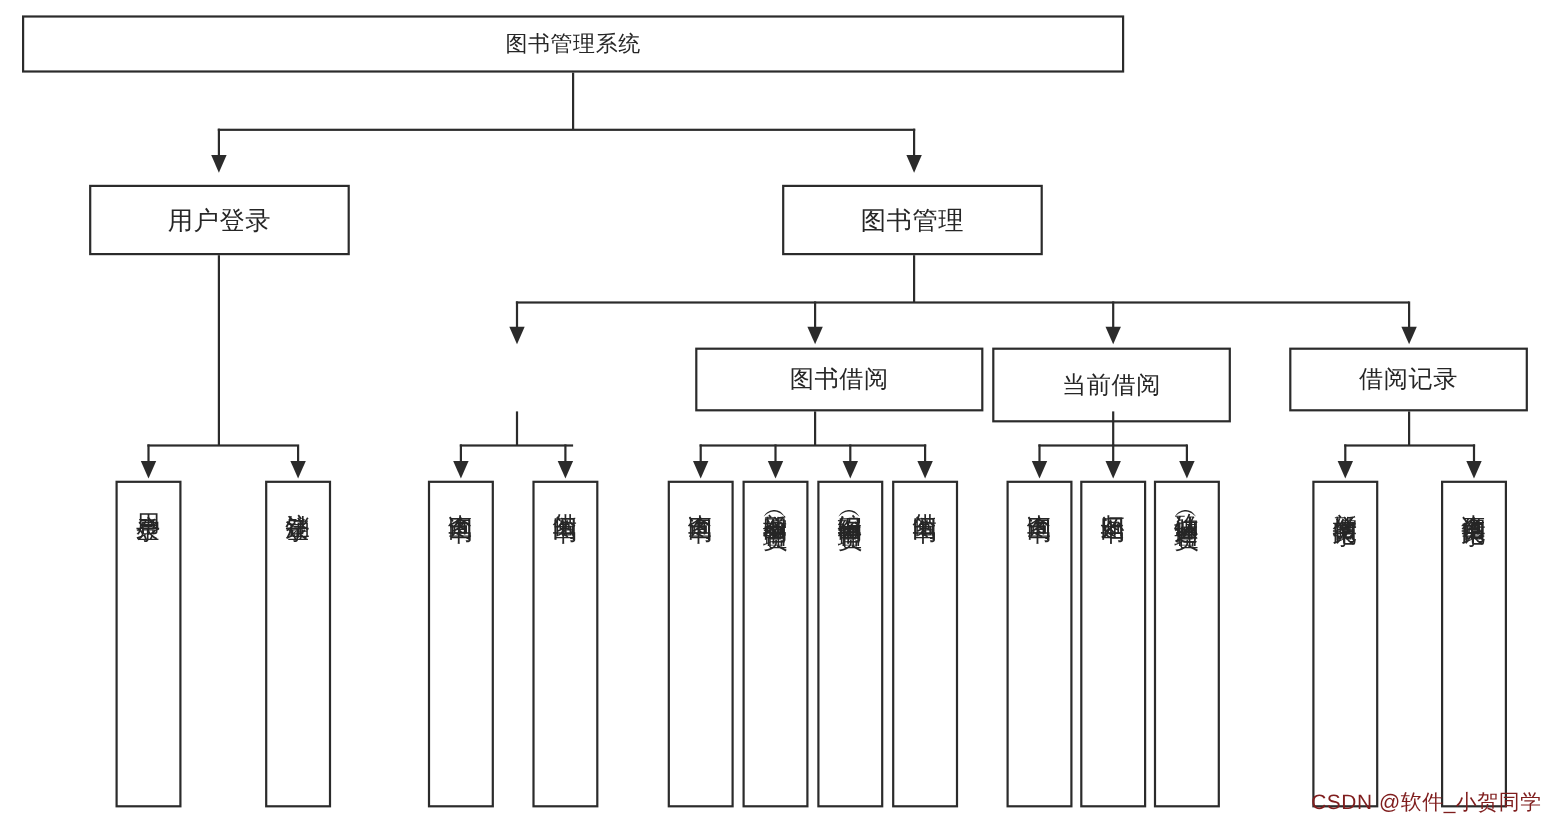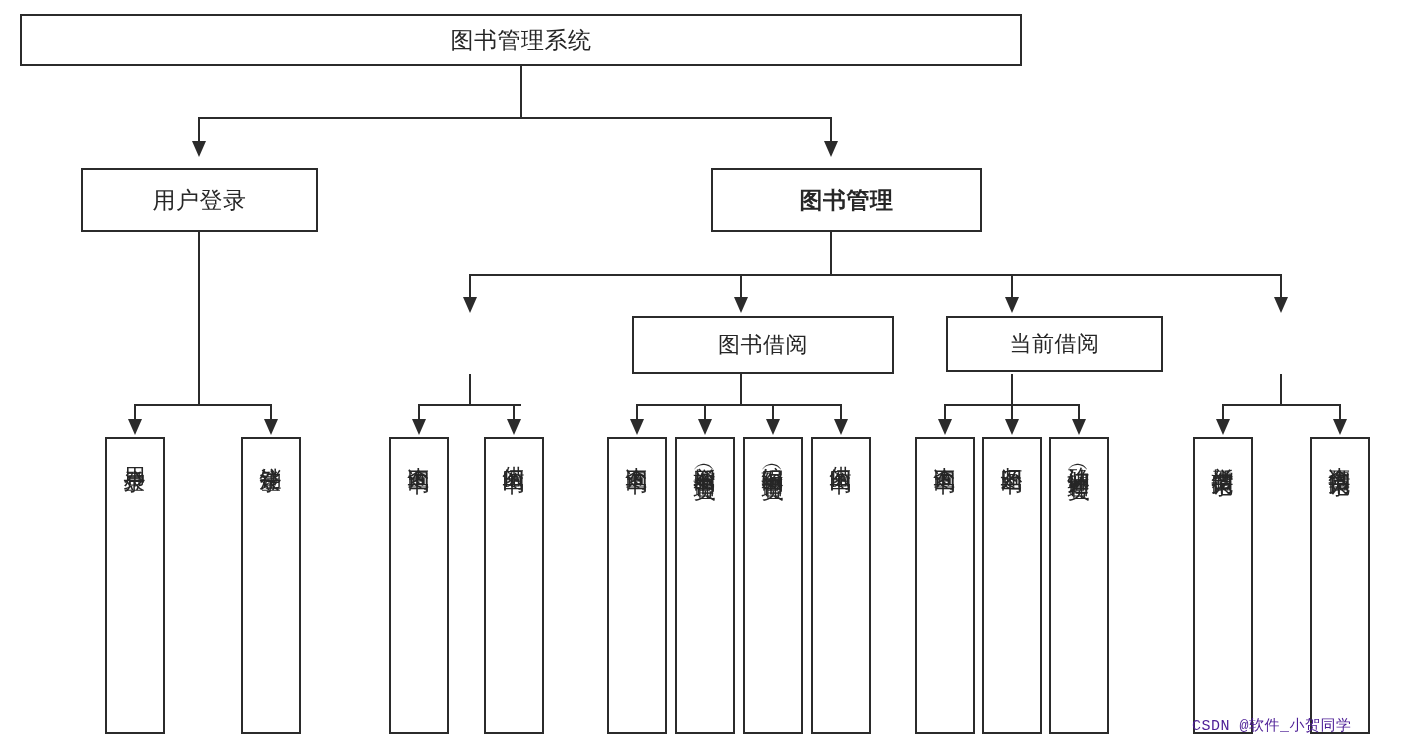--- a/index.html
+++ b/index.html
@@ -33,21 +33,21 @@
     text-align: center;
     line-height: 1.32;
     color: #262626;
     white-space: pre;
   }
   
   .node.horiz .label {
     font-size: 23px;
     letter-spacing: 0.5px;
   }
-  .node.lvl1 .label { font-size: 23px; }
+  .node.lvl1 .label { font-size: 20px; }
   .node.lvl2 .label { font-size: 23px; }
   .node.lvl3 .label { font-size: 22px; }
   
   .node.vert {
     align-items: flex-start;
     justify-content: center;
     padding-top: 10px;
   }
   .node.vert .label {
     writing-mode: vertical-rl;
@@ -67,26 +67,25 @@
     position: absolute;
     width: 0;
     height: 0;
     border-left: 7px solid transparent;
     border-right: 7px solid transparent;
     border-top: 16px solid #2b2b2b;
   }
   
   #watermark {
     position: absolute;
-    color: #4c1d95;
-    font-size: 15px;
+    color: #7f1d1d;
+    font-size: 19px;
     white-space: nowrap;
     user-select: none;
     letter-spacing: 0.5px;
-    font-family: Liberation Mono, monospace;
   }
 </style>
 </head>
 <body>
 
 <div id="canvas">
 
   <div class="node horiz lvl1" style="left:20px; top:14px; width:1002px; height:52px;">
     <span class="label">图书管理系统</span>
   </div>
@@ -97,21 +96,21 @@
 
   <div class="vline" style="left:198px; top:117px; width:2px; height:26px;"></div>
   <div class="arrow" style="left:192px; top:141px;"></div>
   <div class="vline" style="left:830px; top:117px; width:2px; height:26px;"></div>
   <div class="arrow" style="left:824px; top:141px;"></div>
 
   <div class="node horiz lvl2" style="left:81px; top:168px; width:237px; height:64px;">
     <span class="label">用户登录</span>
   </div>
 
-  <div class="node horiz lvl2" style="left:711px; top:168px; width:271px; height:64px;font-weight:bold;">
+  <div class="node horiz lvl2" style="left:711px; top:168px; width:237px; height:64px;">
     <span class="label">图书管理</span>
   </div>
 
   <div class="vline" style="left:198px; top:232px; width:2px; height:173px;"></div>
   <div class="hline" style="left:134px; top:404px; width:136px; height:2px;"></div>
   <div class="vline" style="left:134px; top:404px; width:2px; height:17px;"></div>
   <div class="arrow" style="left:128px; top:419px;"></div>
   <div class="vline" style="left:270px; top:404px; width:2px; height:17px;"></div>
   <div class="arrow" style="left:264px; top:419px;"></div>
 
@@ -128,24 +127,27 @@
   <div class="arrow" style="left:1005px; top:297px;"></div>
 
   <div class="vline" style="left:1280px; top:274px; width:2px; height:25px;"></div>
   <div class="arrow" style="left:1274px; top:297px;"></div>
 
 
   <div class="node horiz lvl3" style="left:632px; top:316px; width:262px; height:58px;">
     <span class="label">图书借阅</span>
   </div>
 
-  <div class="node horiz lvl3" style="left:946px; top:316px; width:217px; height:56px;">
+  <div class="node horiz lvl3" style="left:902px; top:316px; width:217px; height:68px;">
     <span class="label">当前借阅</span>
   </div>
 
+  <div class="node horiz lvl3" style="left:1172px; top:316px; width:217px; height:58px;">
+    <span class="label">借阅记录</span>
+  </div>
 
   <div class="vline" style="left:469px; top:374px; width:2px; height:31px;"></div>
   <div class="hline" style="left:418px; top:404px; width:103px; height:2px;"></div>
   <div class="vline" style="left:418px; top:404px; width:2px; height:17px;"></div>
   <div class="arrow" style="left:412px; top:419px;"></div>
   <div class="vline" style="left:513px; top:404px; width:2px; height:17px;"></div>
   <div class="arrow" style="left:507px; top:419px;"></div>
 
   <div class="vline" style="left:740px; top:374px; width:2px; height:31px;"></div>
   <div class="hline" style="left:636px; top:404px; width:206px; height:2px;"></div>

